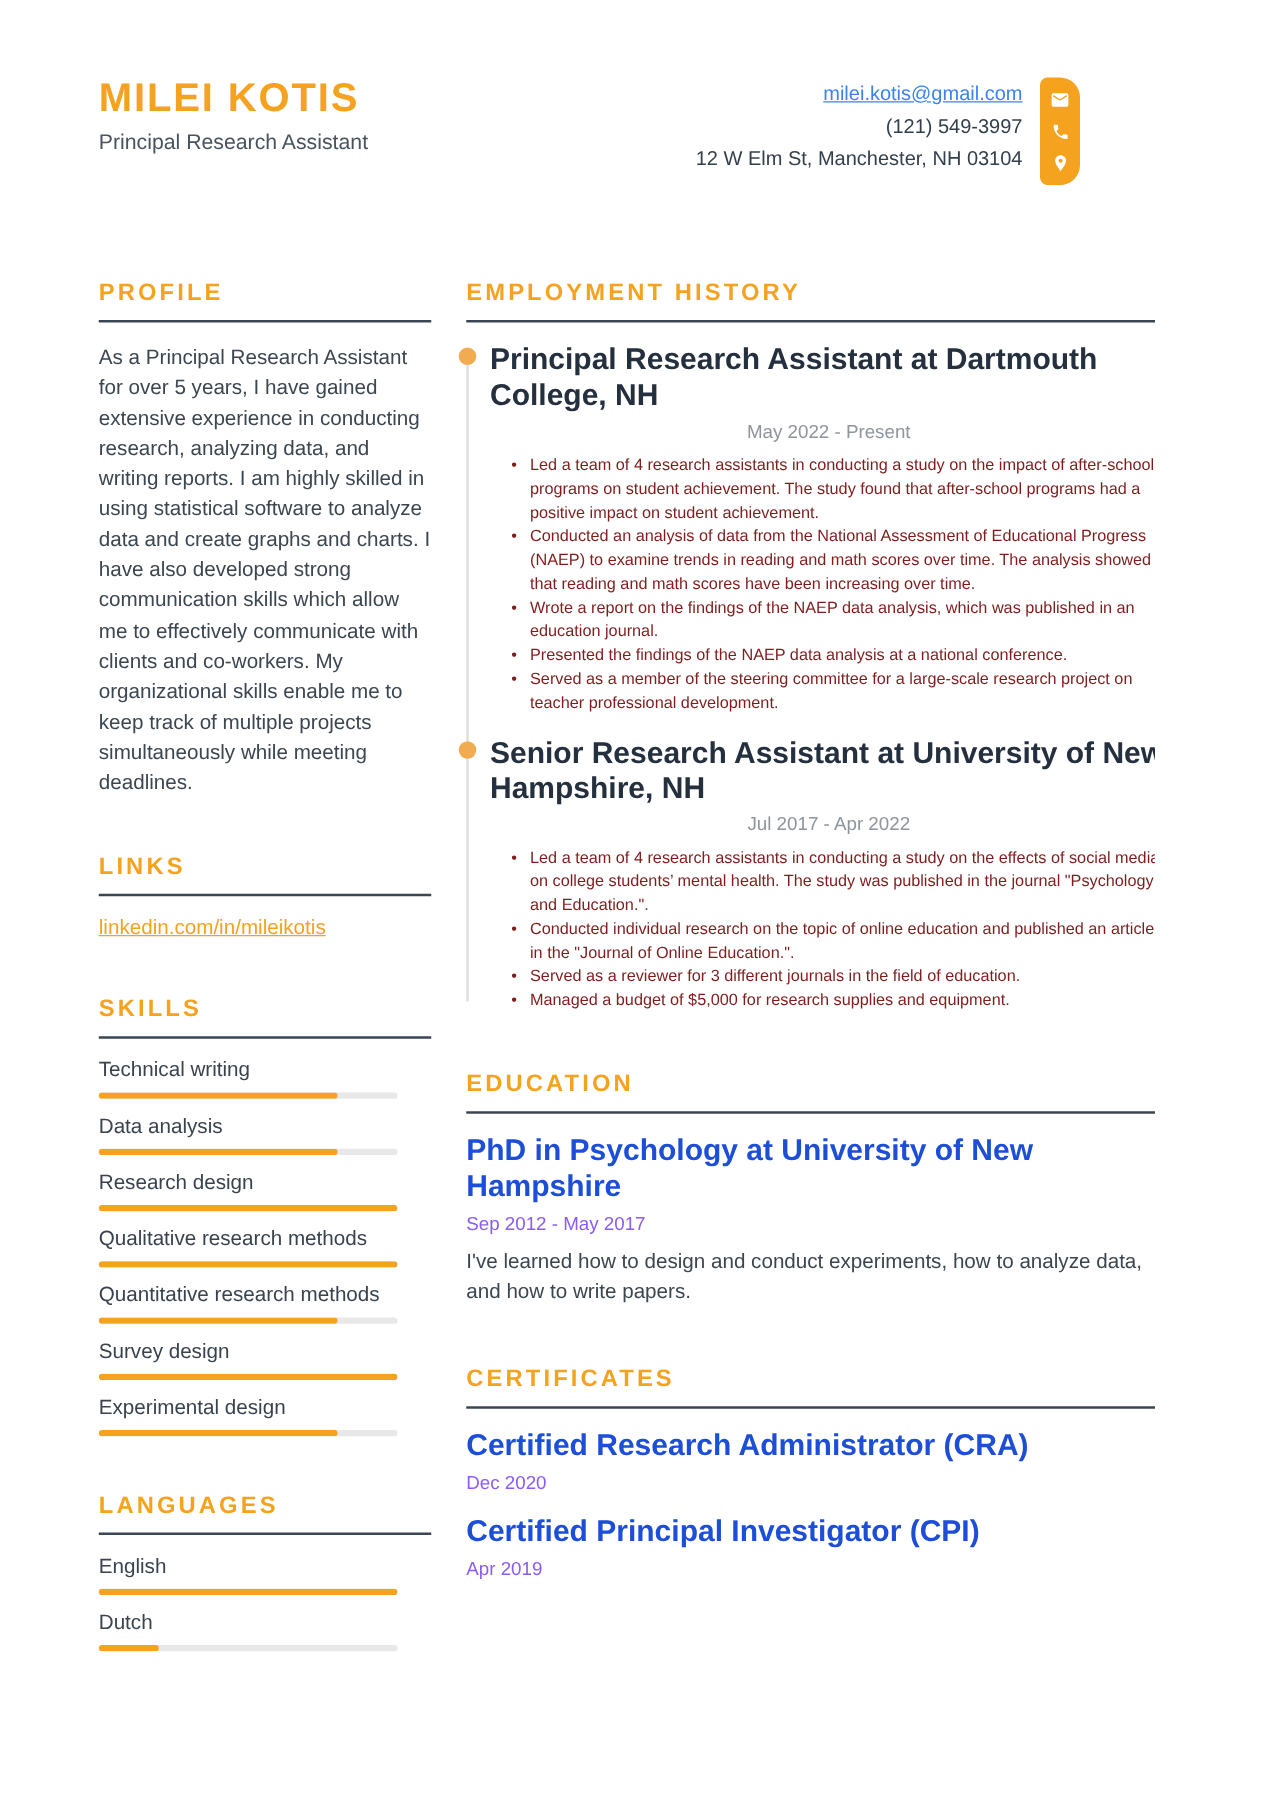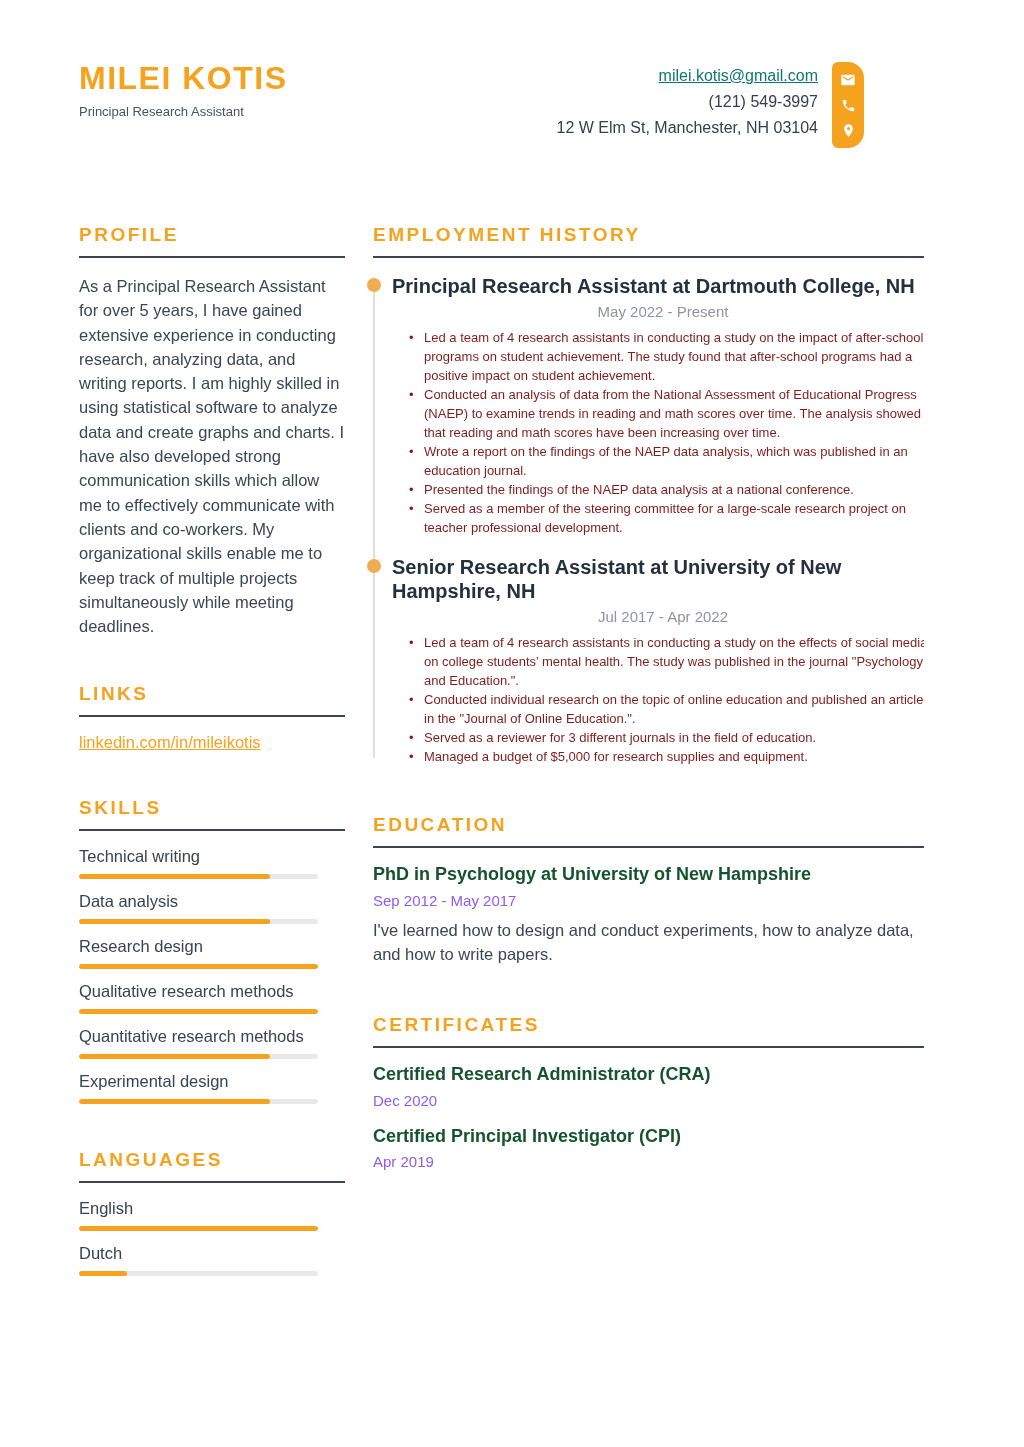--- a/index.html
+++ b/index.html
@@ -5,24 +5,24 @@
   * { box-sizing: border-box; }
   html,body { margin:0; padding:0; background:#ffffff; }
   .page {
     width:924px; height:1447px; background:#ffffff; overflow:hidden;
     font-family:"Liberation Sans", sans-serif; color:#3b4650; position:relative;
   }
 
   
   .header { display:flex; justify-content:space-between; align-items:flex-start; padding:62px 60px 0 79px; }
   .name { font-size:32px; font-weight:700; letter-spacing:1.5px; color:#f5a21e; margin:0; line-height:1.05; }
-  .subtitle { font-size:13px; color:#49535e; margin-top:8px; }
+  .subtitle { font-size:17px; color:#49535e; margin-top:8px; }
   .contact-wrap { display:flex; align-items:flex-start; }
   .contact-lines { text-align:right; font-size:16px; line-height:26px; color:#333f4b; margin-top:1px; }
-  .email-link { color:#0f766e; text-decoration:underline; cursor:pointer; display:inline-block; }
+  .email-link { color:#3b82f6; text-decoration:underline; cursor:pointer; display:inline-block; }
   .icon-col {
     width:32px; height:86px; margin-left:14px; background:#f5a21e;
     border-radius:6px 16px 16px 6px;
     display:flex; flex-direction:column; align-items:center; justify-content:space-evenly;
   }
   .icon-col svg { display:block; }
 
   
   .columns { display:grid; grid-template-columns:266px 561px; column-gap:28px; padding:0 59px 0 79px; margin-top:76px; }
   .section { margin-bottom:45px; }
@@ -37,26 +37,26 @@
   .meter-label { font-size:16.5px; margin-bottom:8px; color:#39434e; }
   .meter-track { width:239px; height:5px; background:#e8e8e8; border-radius:3px; overflow:hidden; }
   .meter-fill { height:100%; background:#f5a21e; border-radius:3px; }
 
   
   .timeline { position:relative; padding-left:19px; }
   .timeline::before { content:""; position:absolute; left:0; top:7px; bottom:8px; width:2px; background:#dfdfdf; }
   .job { position:relative; }
   .job + .job { margin-top:18px; }
   .timeline-dot { position:absolute; left:-25px; top:4px; width:14px; height:14px; border-radius:50%; background:#f1ac52; }
-  .job-title { font-size:20px; font-weight:700; color:#25303e; line-height:1.2; }
+  .job-title { font-size:24px; font-weight:700; color:#25303e; line-height:1.2; }
   .job-dates { font-size:15px; color:#8e959c; margin-top:5px;text-align:center; }
   .bullets { list-style:none; margin:8px 0 0 16px; padding:0; font-size:13px; line-height:19px; color:#7f1d1d; }
   .bullets li { position:relative; padding-left:16px; }
   .bullets li::before { content:"\2022"; position:absolute; left:1px; }
-  .item-title { font-size:18px; font-weight:700; color:#14532d; line-height:1.2; }
+  .item-title { font-size:24px; font-weight:700; color:#1d4ed8; line-height:1.2; }
   .item-dates { font-size:15px; color:#8b5cf6; margin-top:6px; }
   .item-desc { font-size:16.5px; line-height:24.3px; margin-top:9px; }
   .cert-item { margin-bottom:17px; }
 </style>
 </head>
 <body>
 
 <div class="page">
 
   <div class="header">
@@ -136,20 +136,26 @@
       <div class="meter-fill" style="width: 100%;"></div>
     </div>
   </div>
             <div class="meter-item">
     <div class="meter-label">Quantitative research methods</div>
     <div class="meter-track">
       <div class="meter-fill" style="width: 80%;"></div>
     </div>
   </div>
             <div class="meter-item">
+    <div class="meter-label">Survey design</div>
+    <div class="meter-track">
+      <div class="meter-fill" style="width: 100%;"></div>
+    </div>
+  </div>
+            <div class="meter-item">
     <div class="meter-label">Experimental design</div>
     <div class="meter-track">
       <div class="meter-fill" style="width: 80%;"></div>
     </div>
   </div>
           </div>
       </div>
 
       <div class="section">
         <h2 class="section-heading">LANGUAGES</h2>

